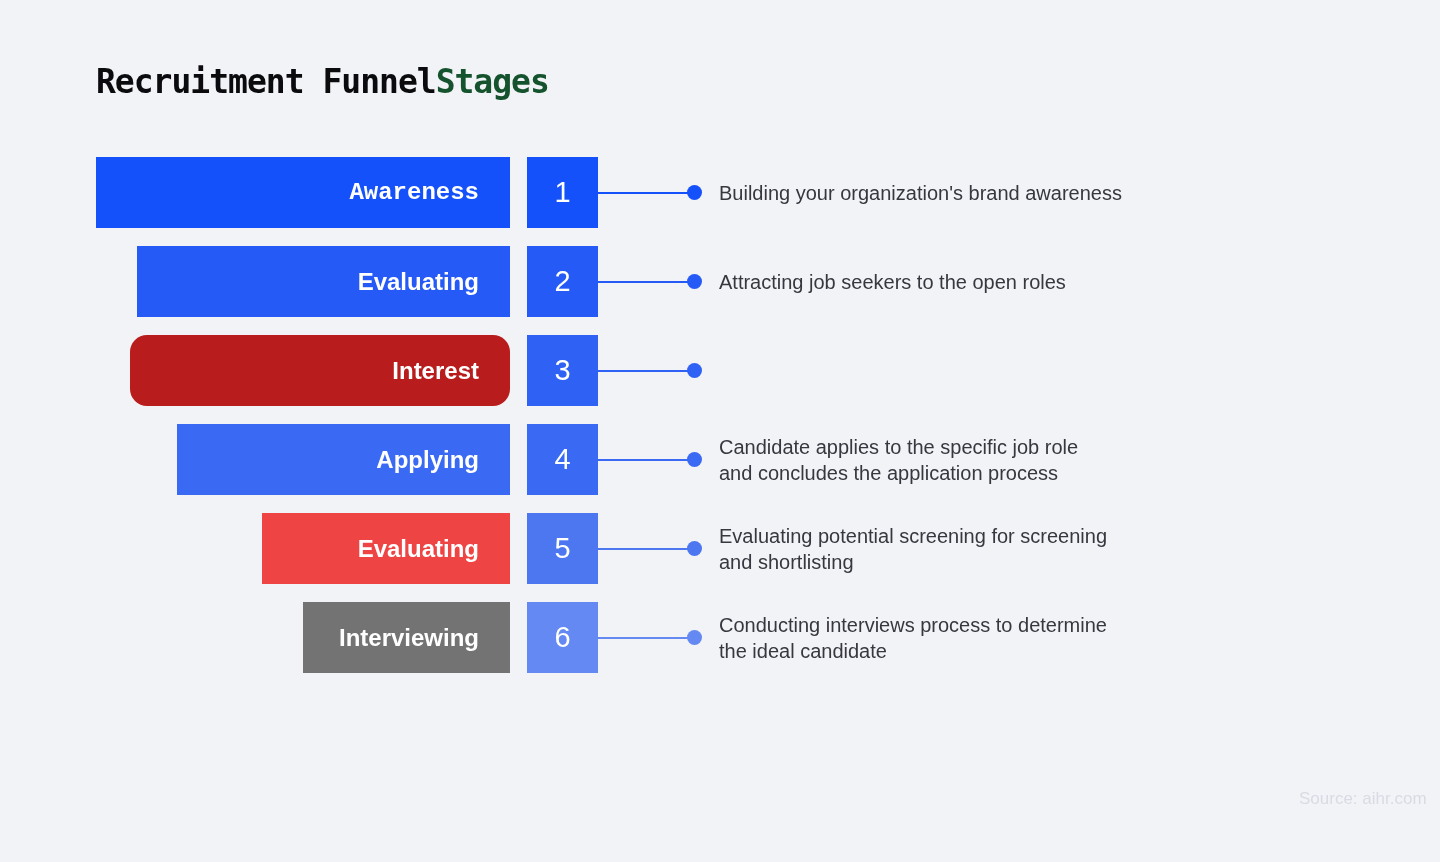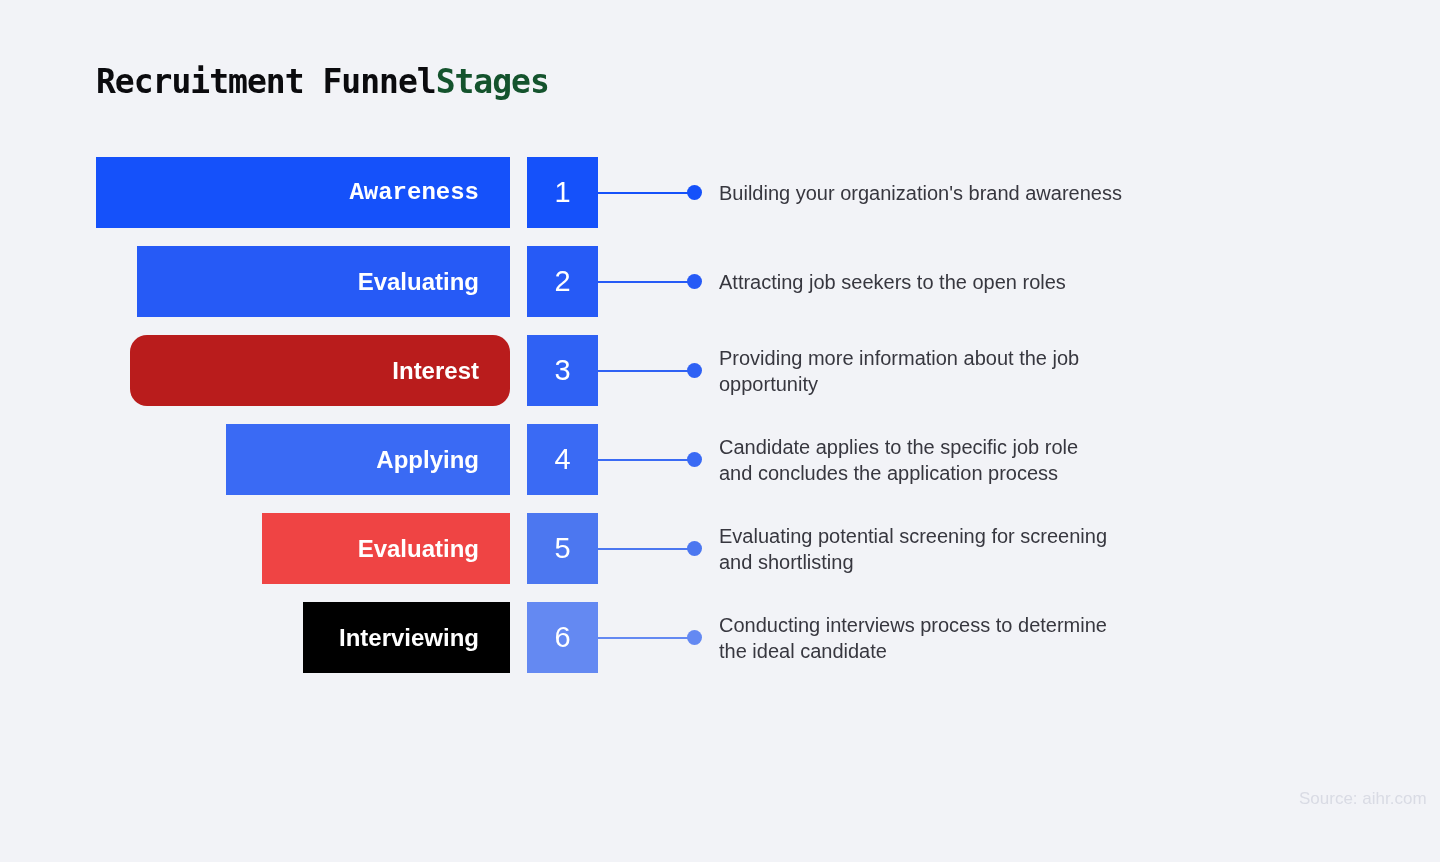--- a/index.html
+++ b/index.html
@@ -138,27 +138,25 @@
         <span>Interest</span>
       </div>
     </div>
     <div class="num-box" style="background: rgb(47, 97, 244);">
       <span>3</span>
     </div>
     <div class="connector">
       <div class="line" style="background: rgb(47, 97, 244);"></div>
       <div class="dot" style="background: rgb(47, 97, 244);"></div>
     </div>
-    <div class="desc">Providing more information about the job
-opportunity</div>
-  </div>
-
-  <div class="row">
-    <div class="bar-col">
-      <div class="bar" style="width: 284px; background: rgb(58, 106, 244);">
+  </div>
+
+  <div class="row">
+    <div class="bar-col">
+      <div class="bar" style="width: 333px; background: rgb(58, 106, 244);">
         <span>Applying</span>
       </div>
     </div>
     <div class="num-box" style="background: rgb(58, 106, 244);">
       <span>4</span>
     </div>
     <div class="connector">
       <div class="line" style="background: rgb(58, 106, 244);"></div>
       <div class="dot" style="background: rgb(58, 106, 244);"></div>
     </div>
@@ -178,21 +176,21 @@
     <div class="connector">
       <div class="line" style="background: rgb(76, 119, 240);"></div>
       <div class="dot" style="background: rgb(76, 119, 240);"></div>
     </div>
     <div class="desc">Evaluating potential screening for screening
 and shortlisting</div>
   </div>
 
   <div class="row">
     <div class="bar-col">
-      <div class="bar" style="width: 207px; background: #000000;">
+      <div class="bar" style="width: 207px; background: #737373;">
         <span>Interviewing</span>
       </div>
     </div>
     <div class="num-box" style="background: rgb(100, 137, 242);">
       <span>6</span>
     </div>
     <div class="connector">
       <div class="line" style="background: rgb(100, 137, 242);"></div>
       <div class="dot" style="background: rgb(100, 137, 242);"></div>
     </div>

